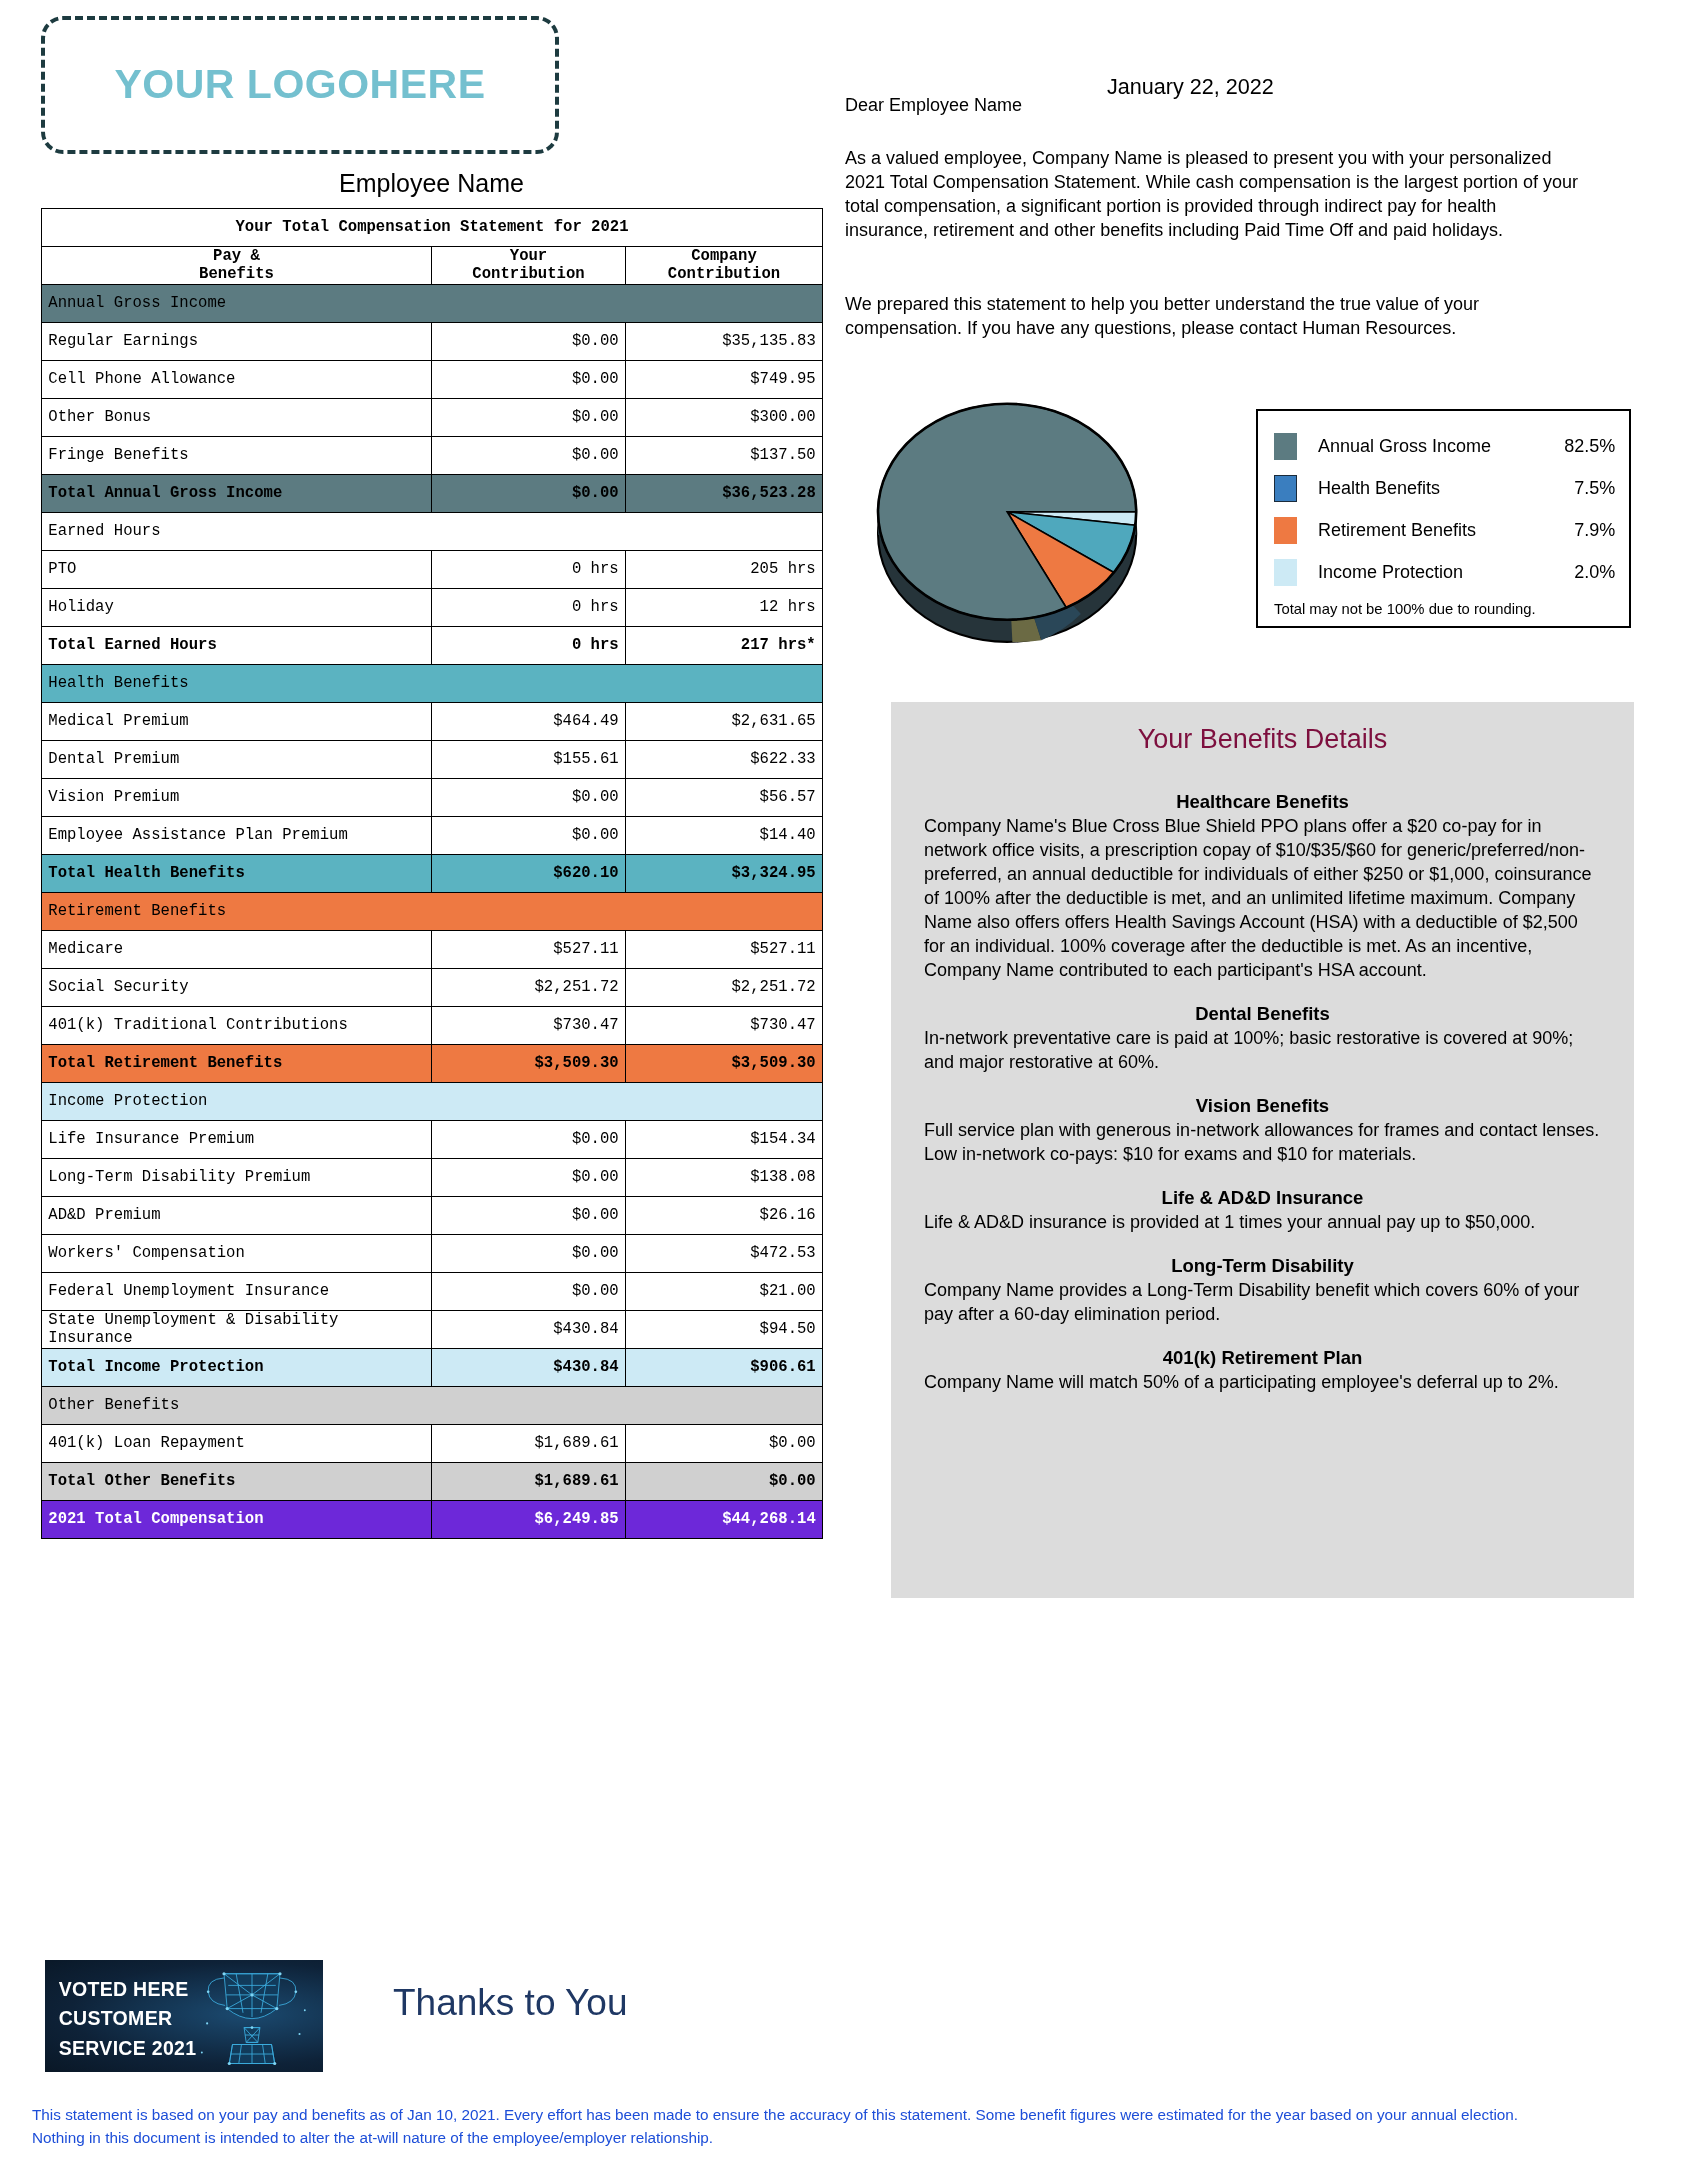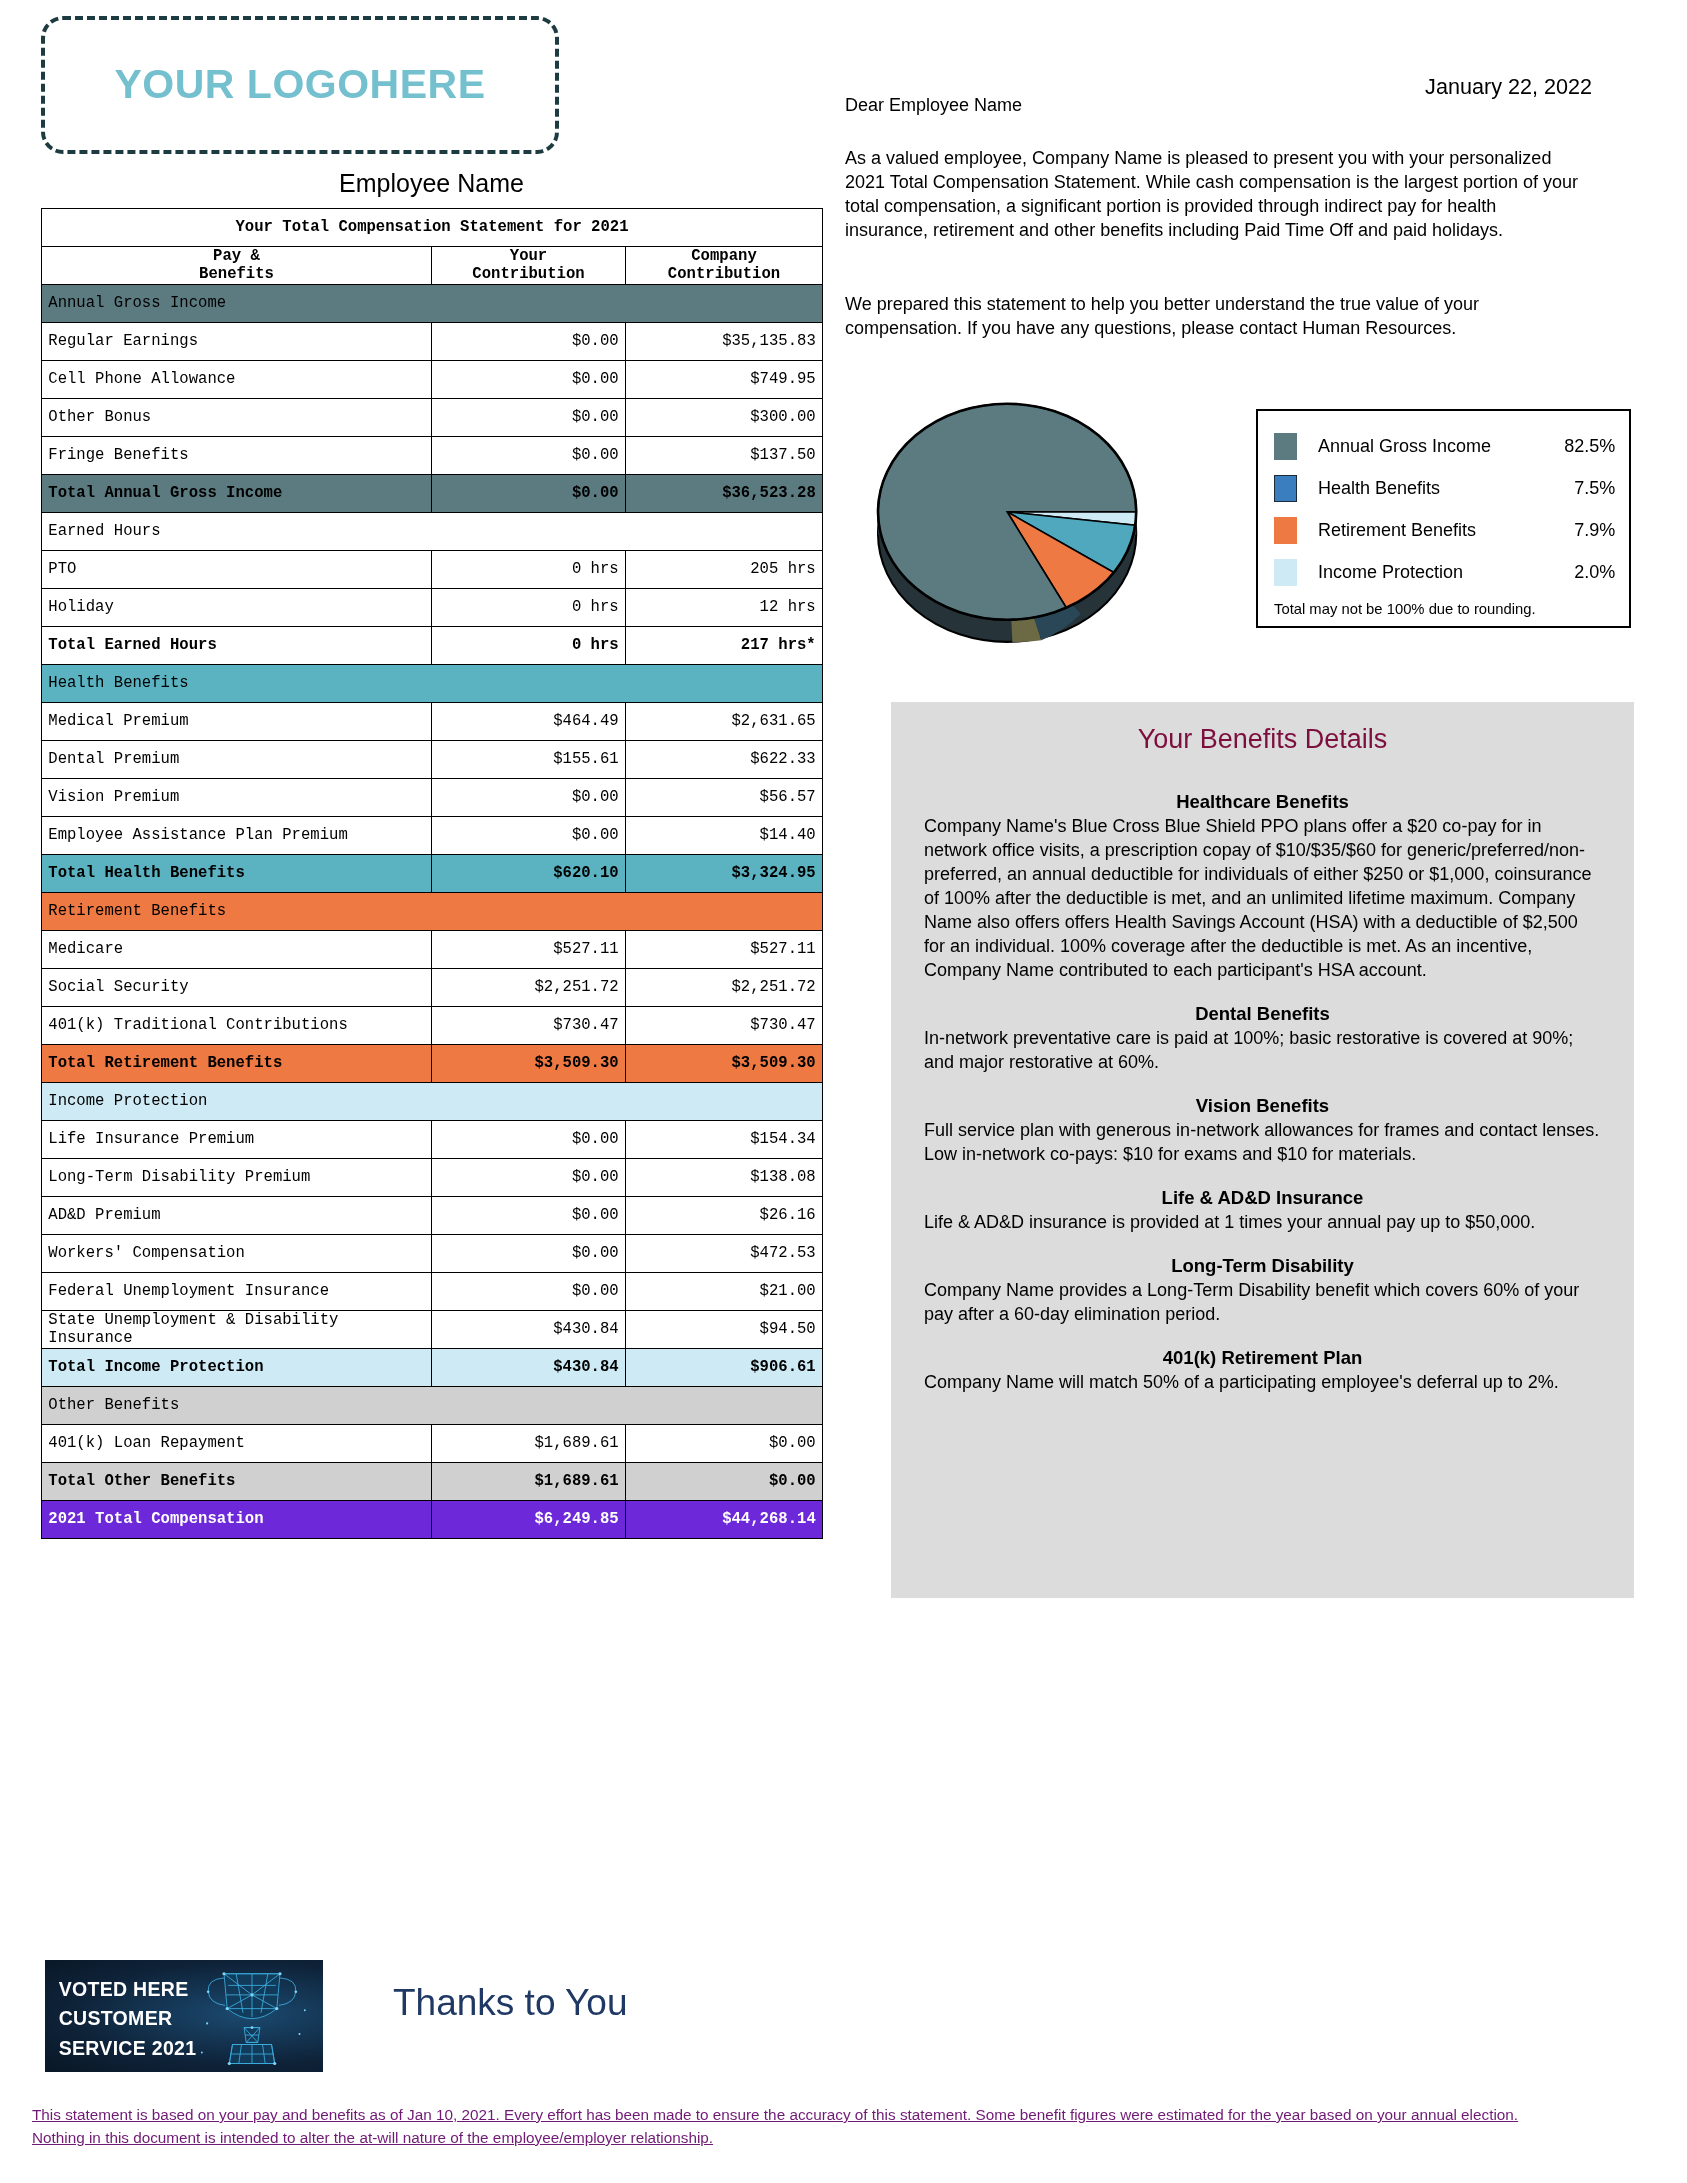--- a/index.html
+++ b/index.html
@@ -78,21 +78,21 @@
   .bg-ice   { background: #cdeaf5; }
   .bg-gray  { background: #d0d0d0; }
   tr.grand td {
     background: #6d28d9; color: #fff; font-weight: bold;
     font-size: 19px; height: 42px; border-color:#000;margin-left:48px;
   }
 
   
   #letter-date {
     position: absolute; left: 1107px; top: 74px;
-    width: 485px; text-align: right;
+    width: 485px; text-align: left;
     font-size: 21.6px;
   }
   #letter-salutation {
     position: absolute; left: 845px; top: 95px;
     font-size: 18px;
   }
   #letter-p1 {
     position: absolute; left: 845px; top: 147px;
     width: 738px;
     font-size: 18px; line-height: 1.33;
@@ -172,22 +172,21 @@
     position: absolute; left: 393px; top: 1982px;
     font-size: 37px; color: #1f3864;
     font-weight: 300;
   }
 
   
   #footer-note {
     position: absolute; left: 32px; top: 2104px;
     width: 1529px;
     font-size: 15.3px; line-height: 1.5;
-    color: #701a75;
-    text-decoration: underline;
+    color: #1d4ed8;
   }
 </style>
 </head>
 <body>
 
 <div id="logo-box">
   <div class="logo-line">YOUR LOGO</div>
   <div class="logo-line">HERE</div>
 </div>
 

